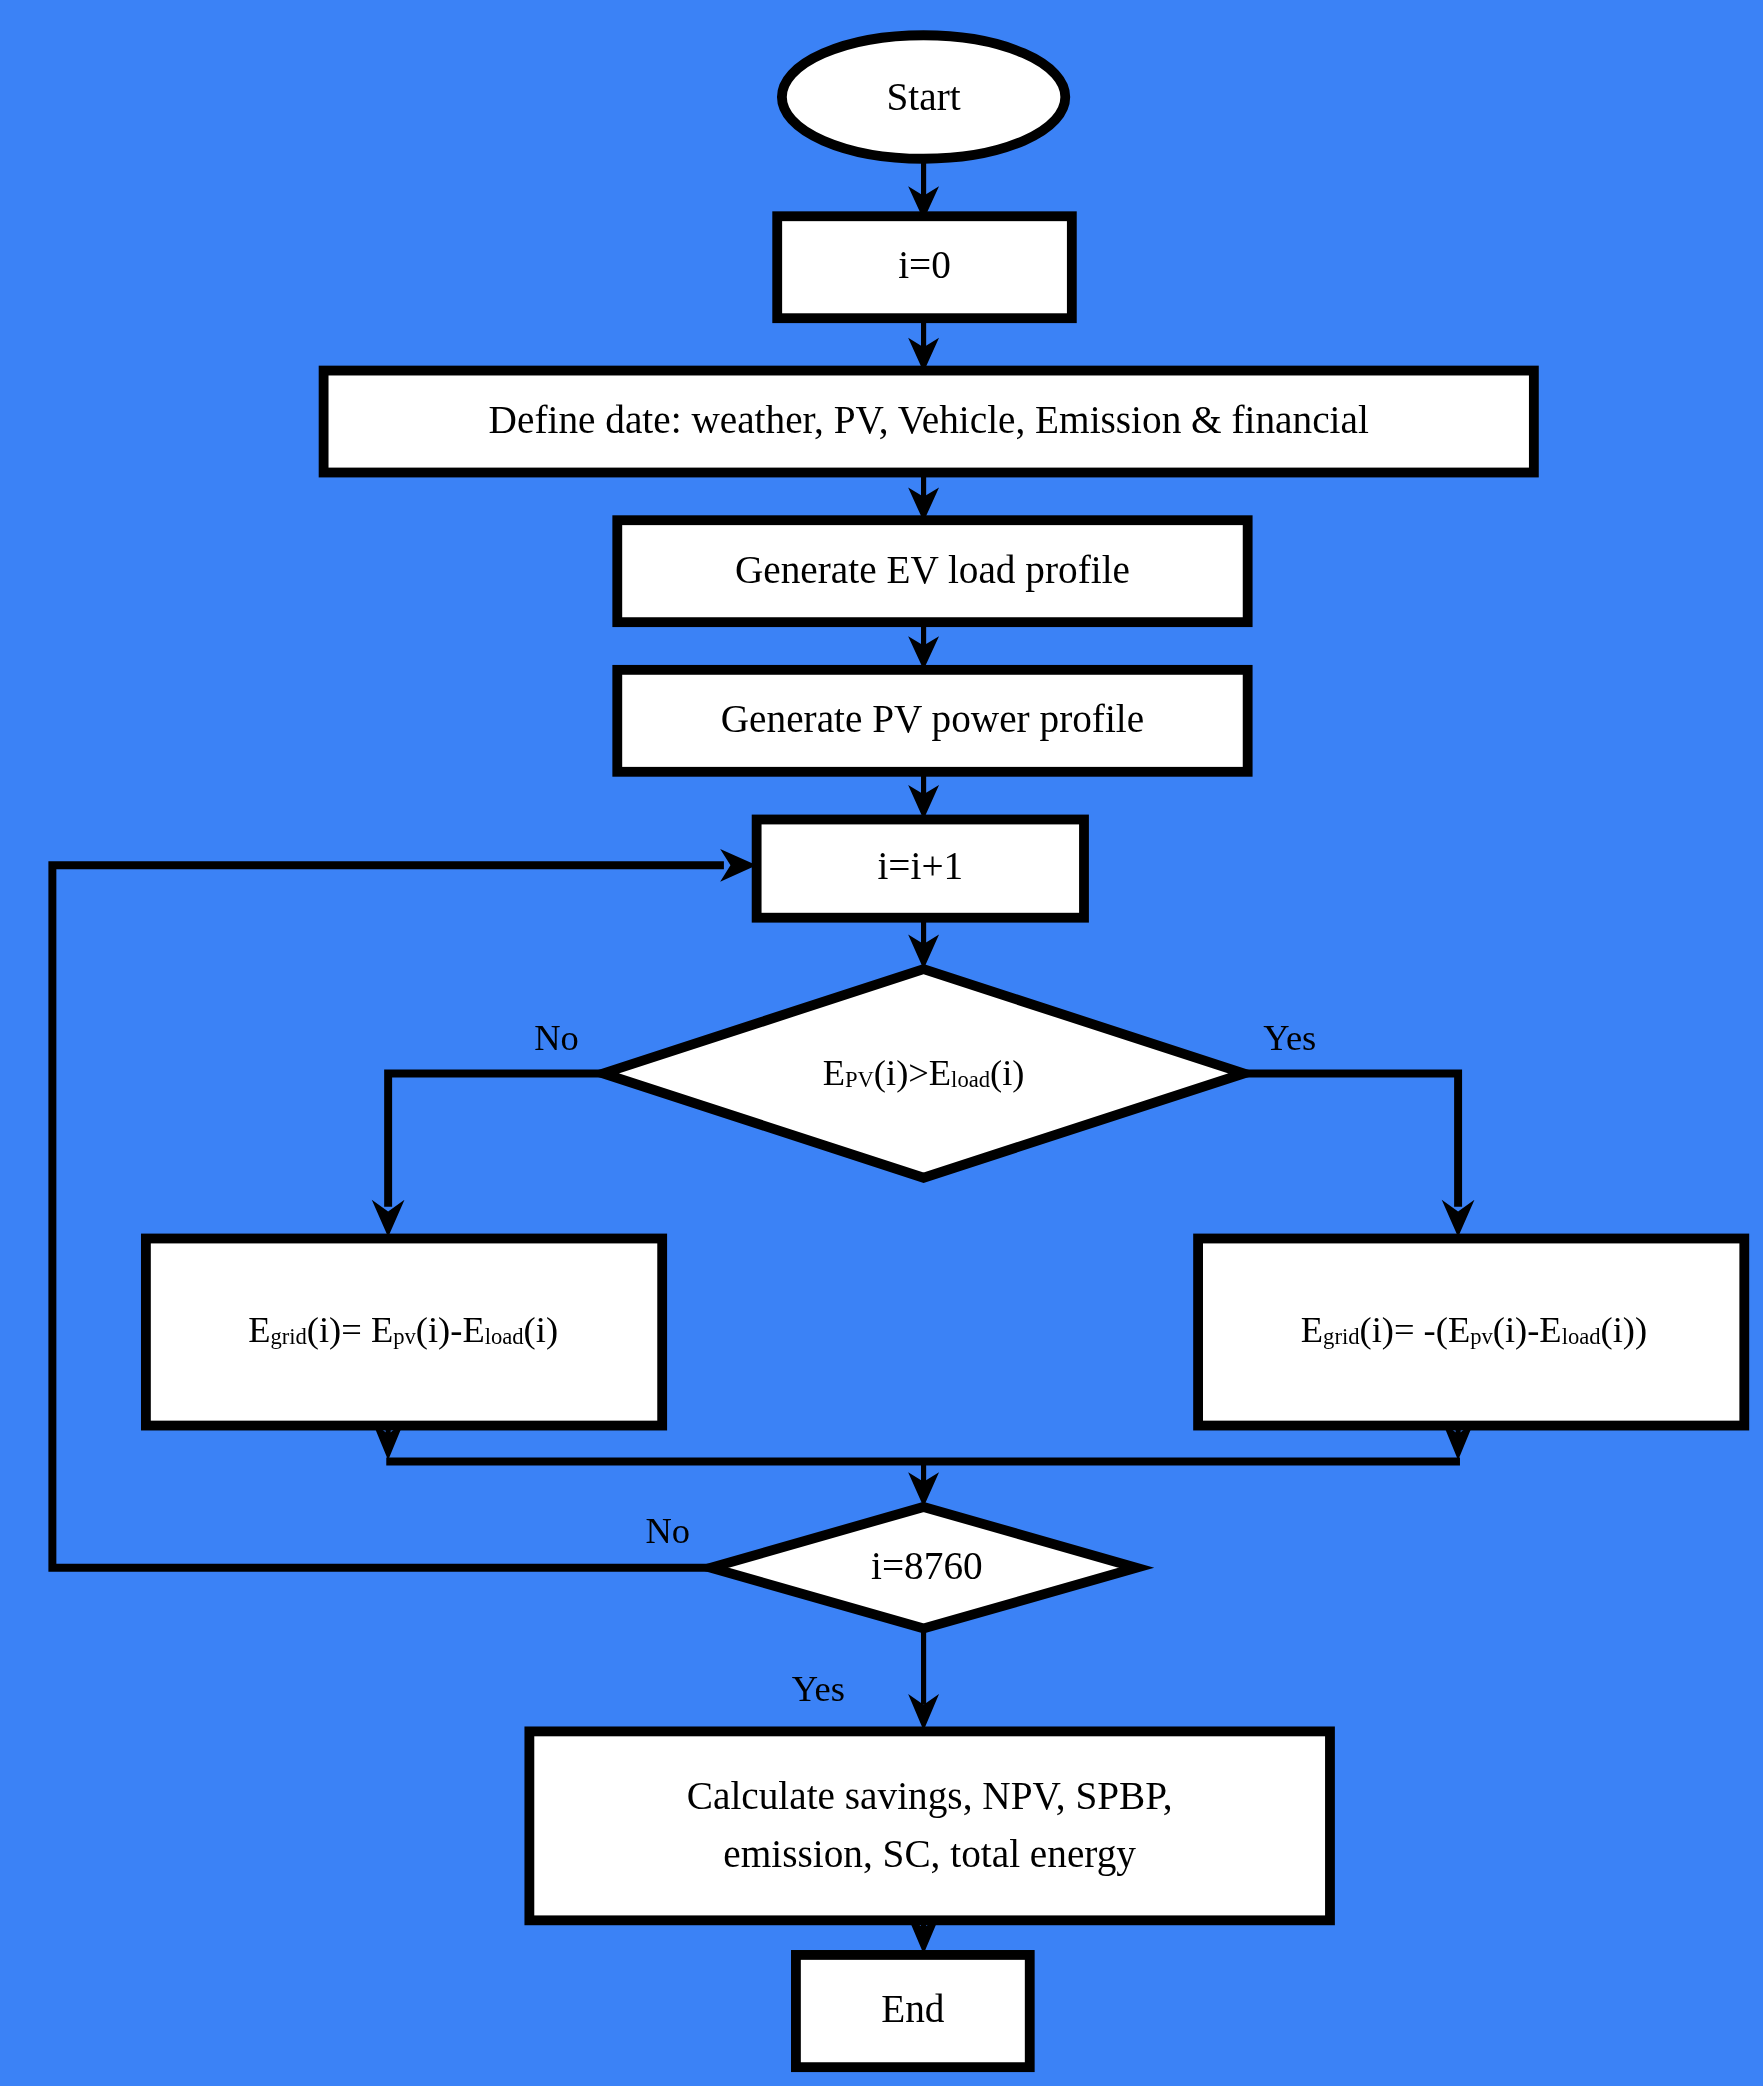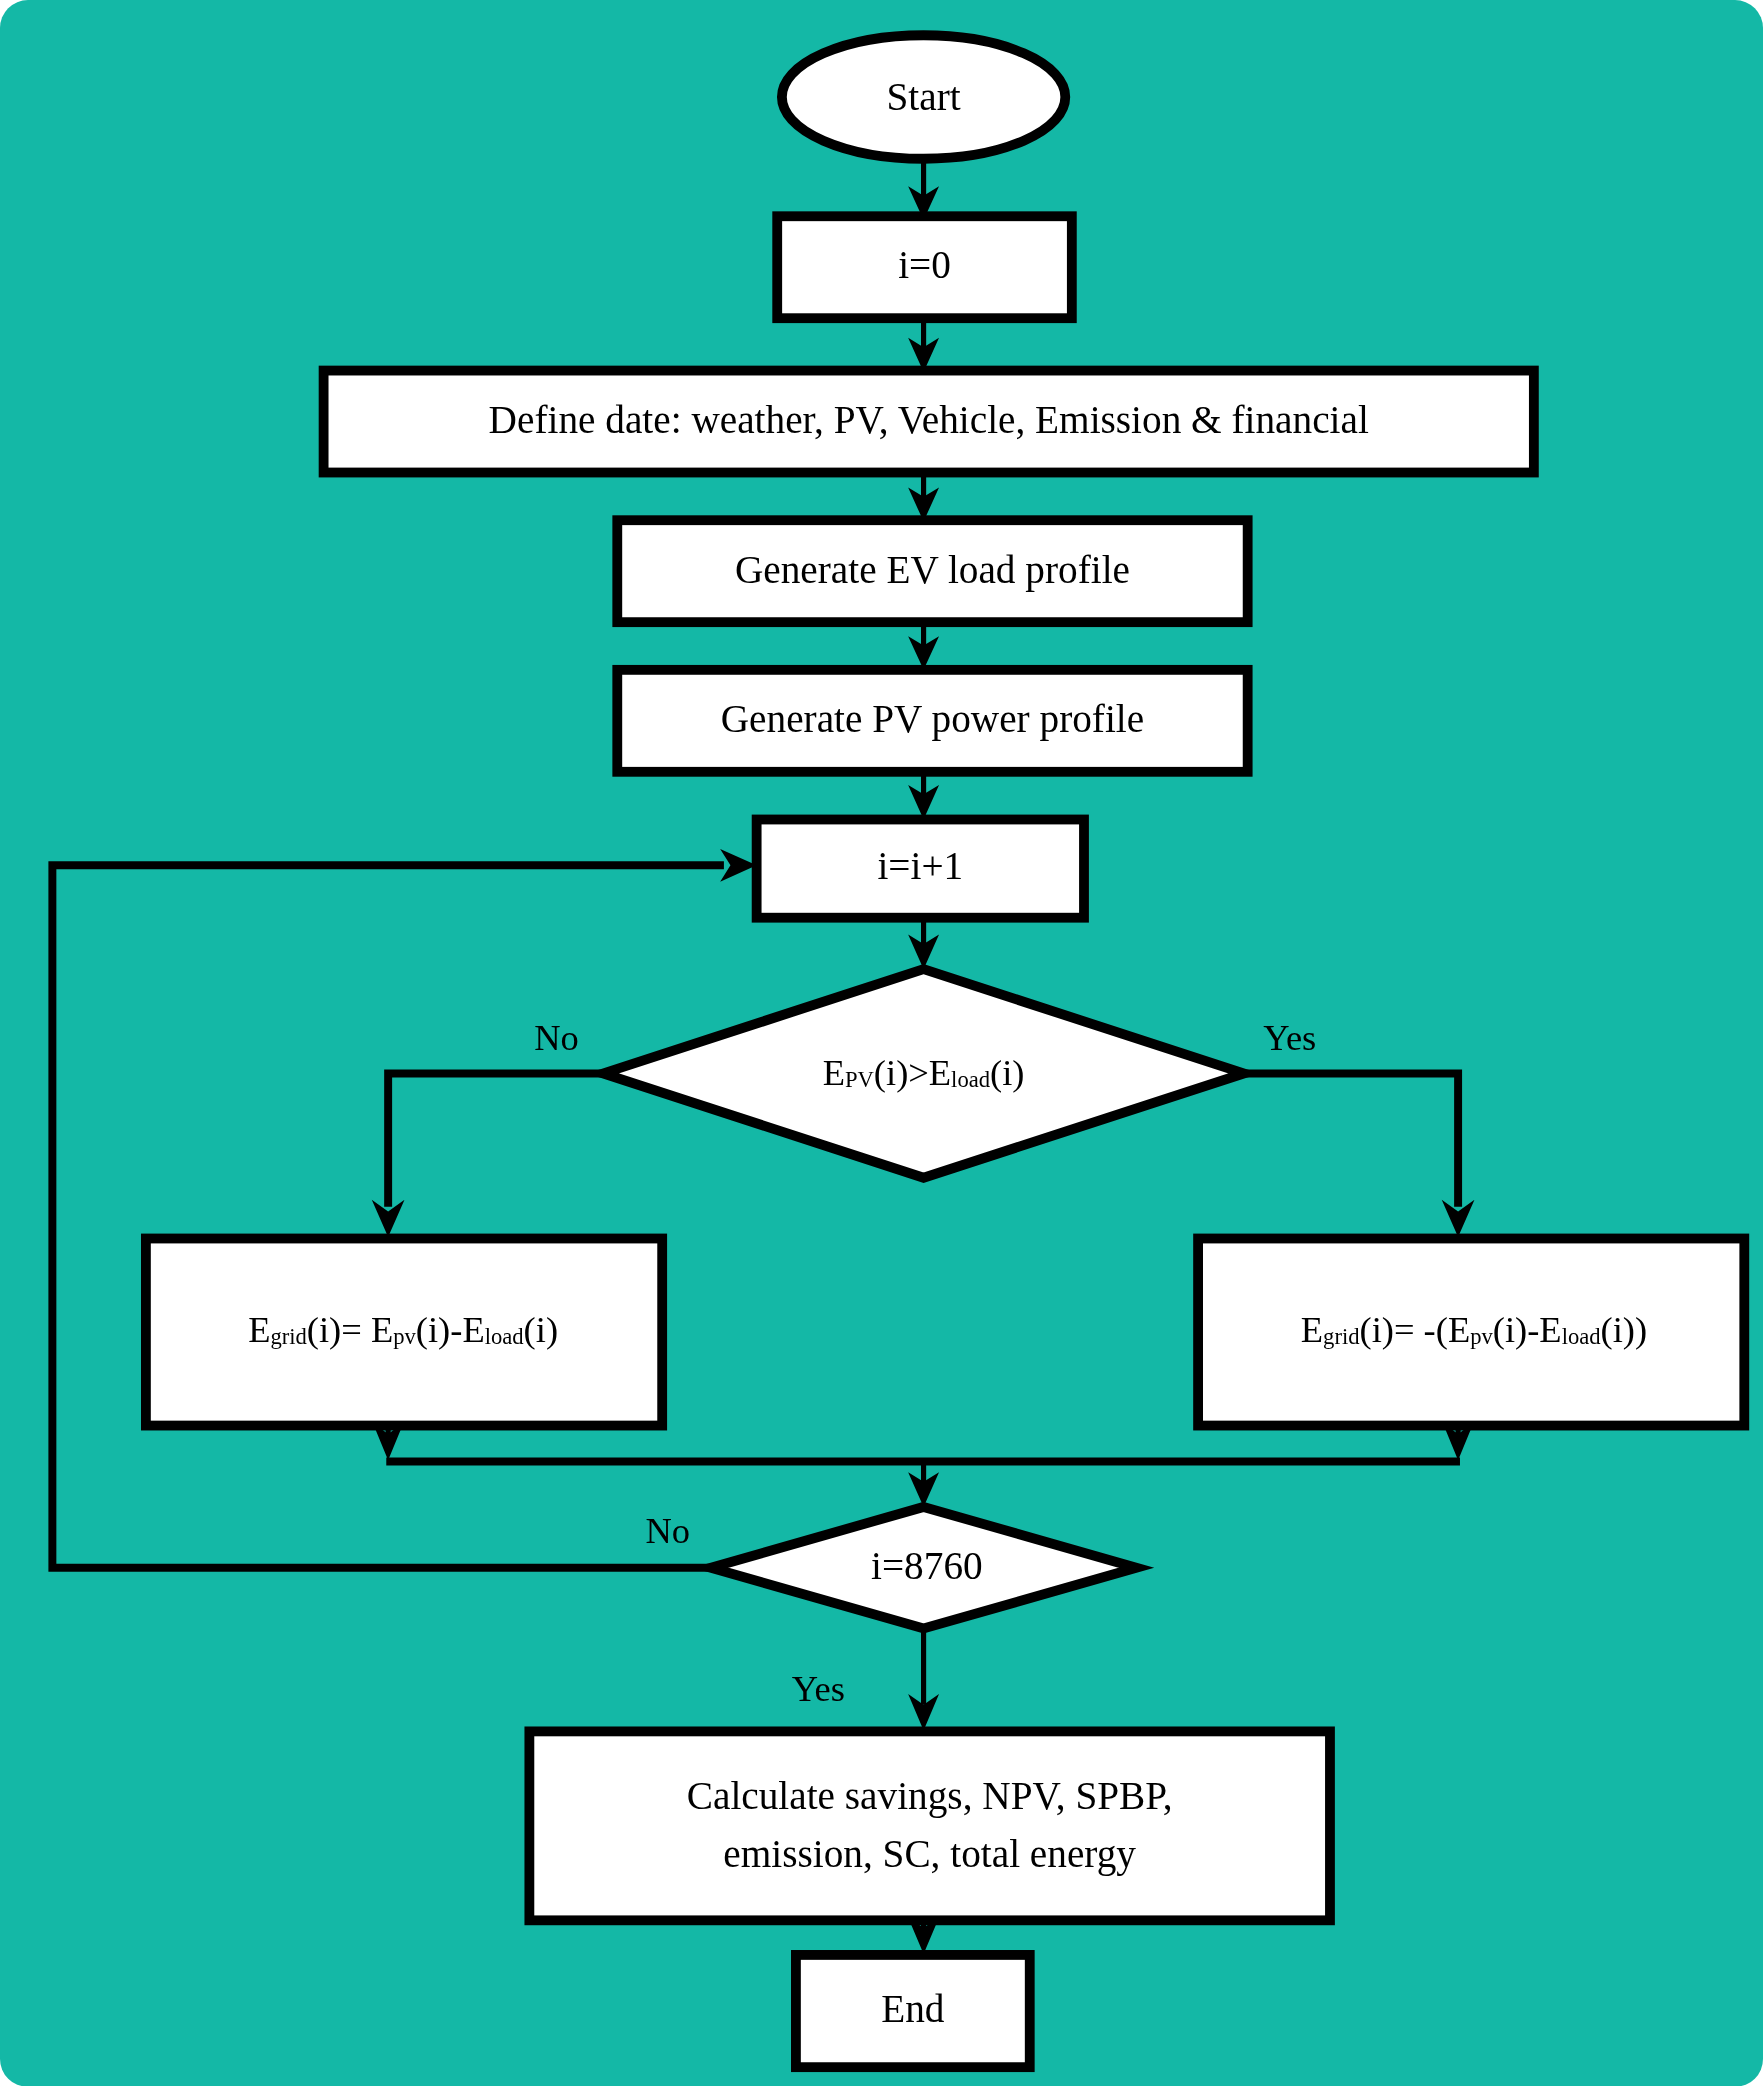--- a/index.html
+++ b/index.html
@@ -11,22 +11,21 @@
   body {
     width: 1763px;
     height: 2087px;
     font-family: "Liberation Serif", "DejaVu Serif", serif;
     overflow: hidden;
   }
   #flowchart-root {
     position: relative;
     width: 1763px;
     height: 2087px;
-    background: #14b8a6;
-    border-radius: 28px;
+    background: #3b82f6;
   }
   svg.chart-svg {
     position: absolute;
     top: 0;
     left: 0;
     width: 1763px;
     height: 2087px;
     display: block;
   }
   .shape-fill   { fill: #ffffff; }

